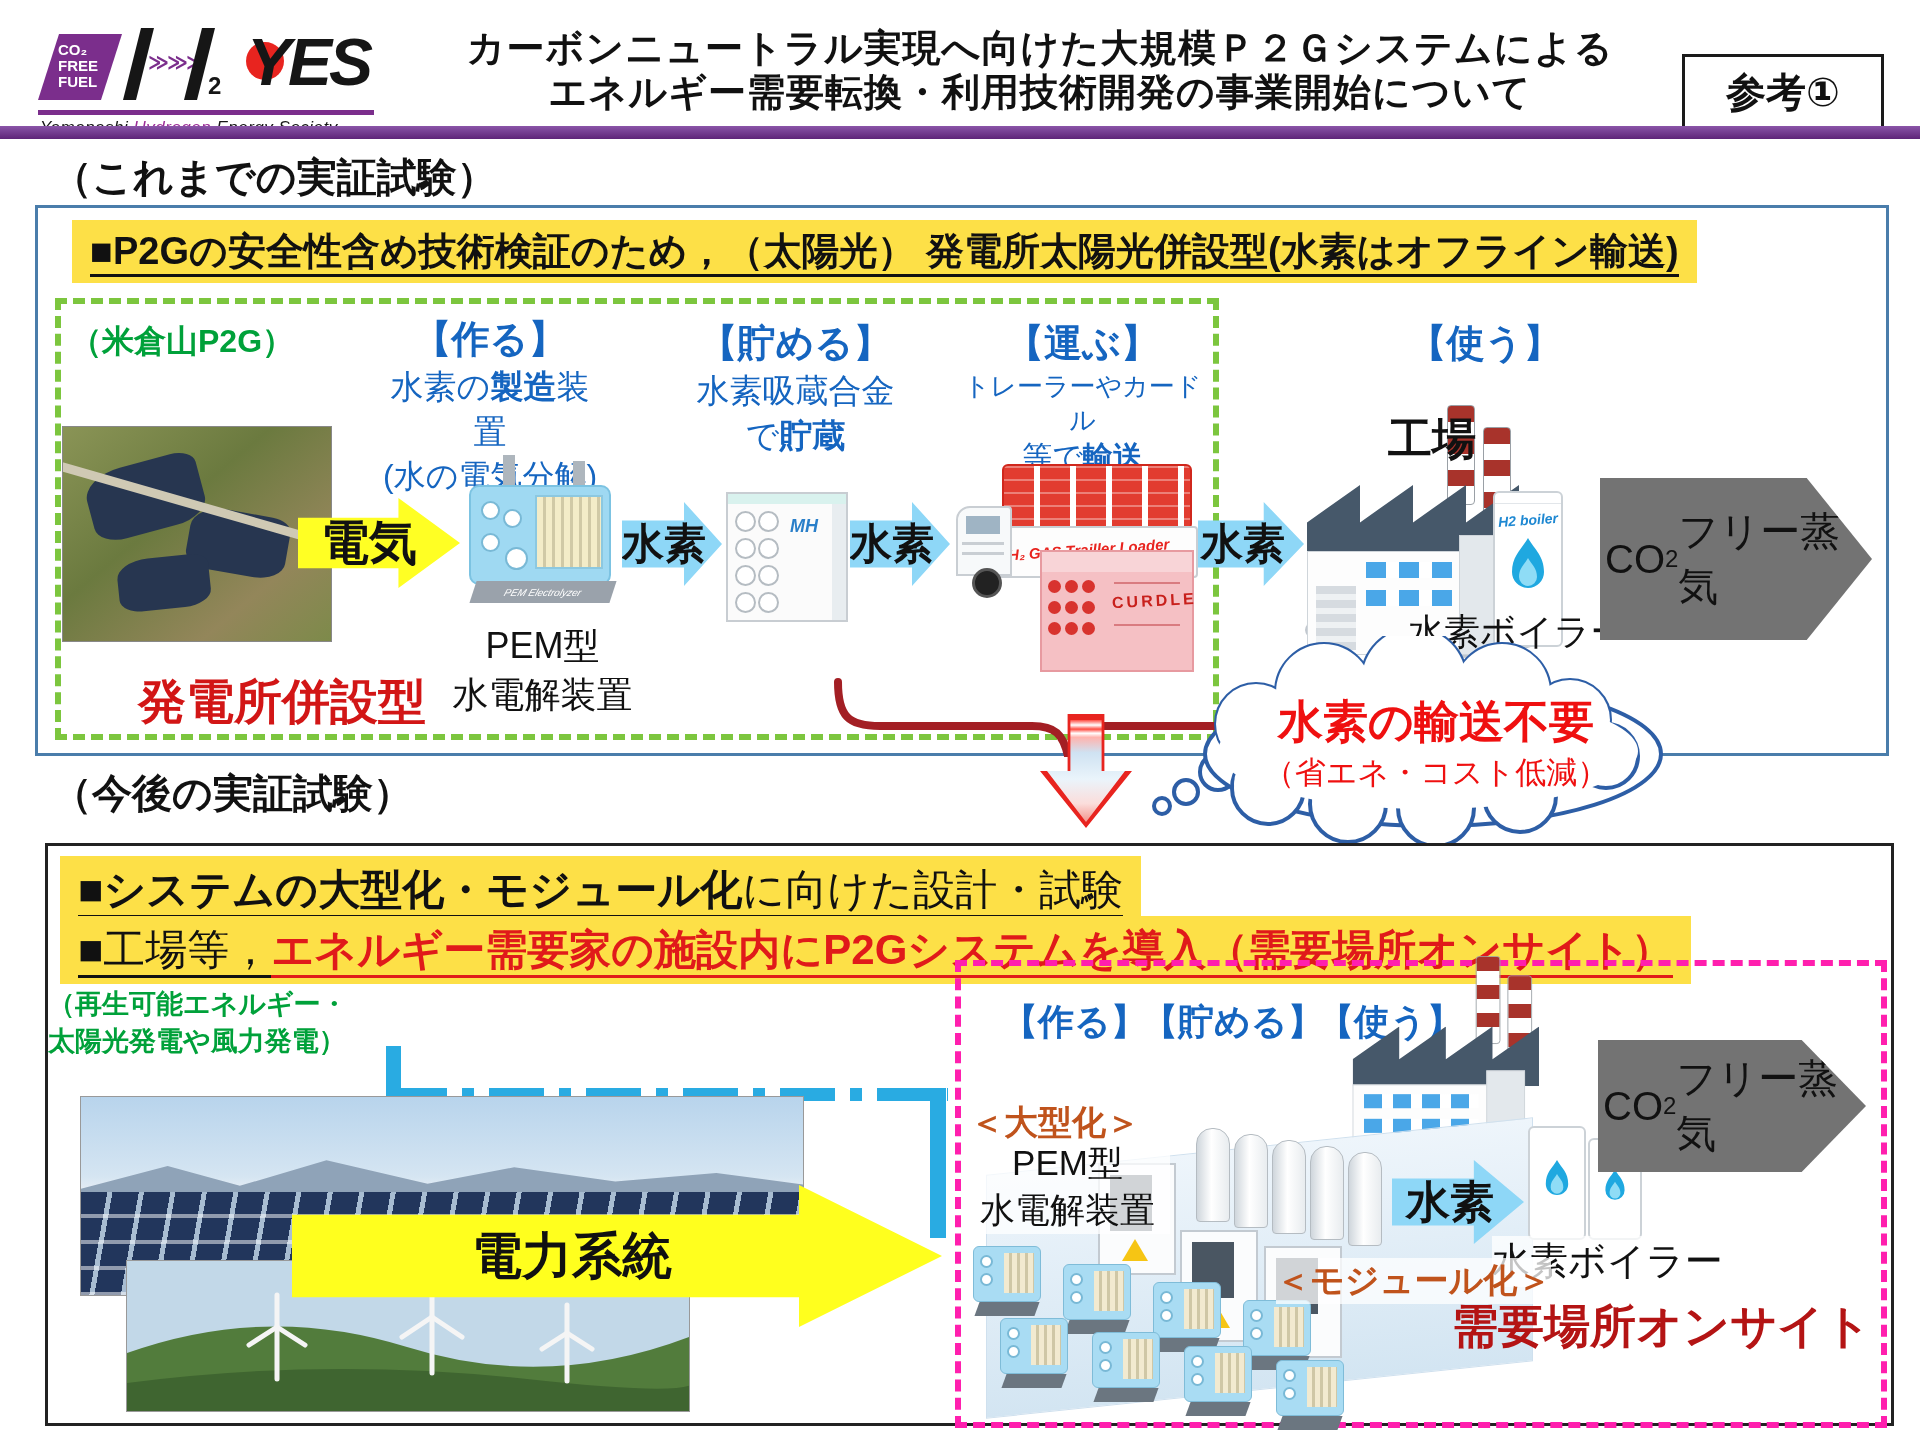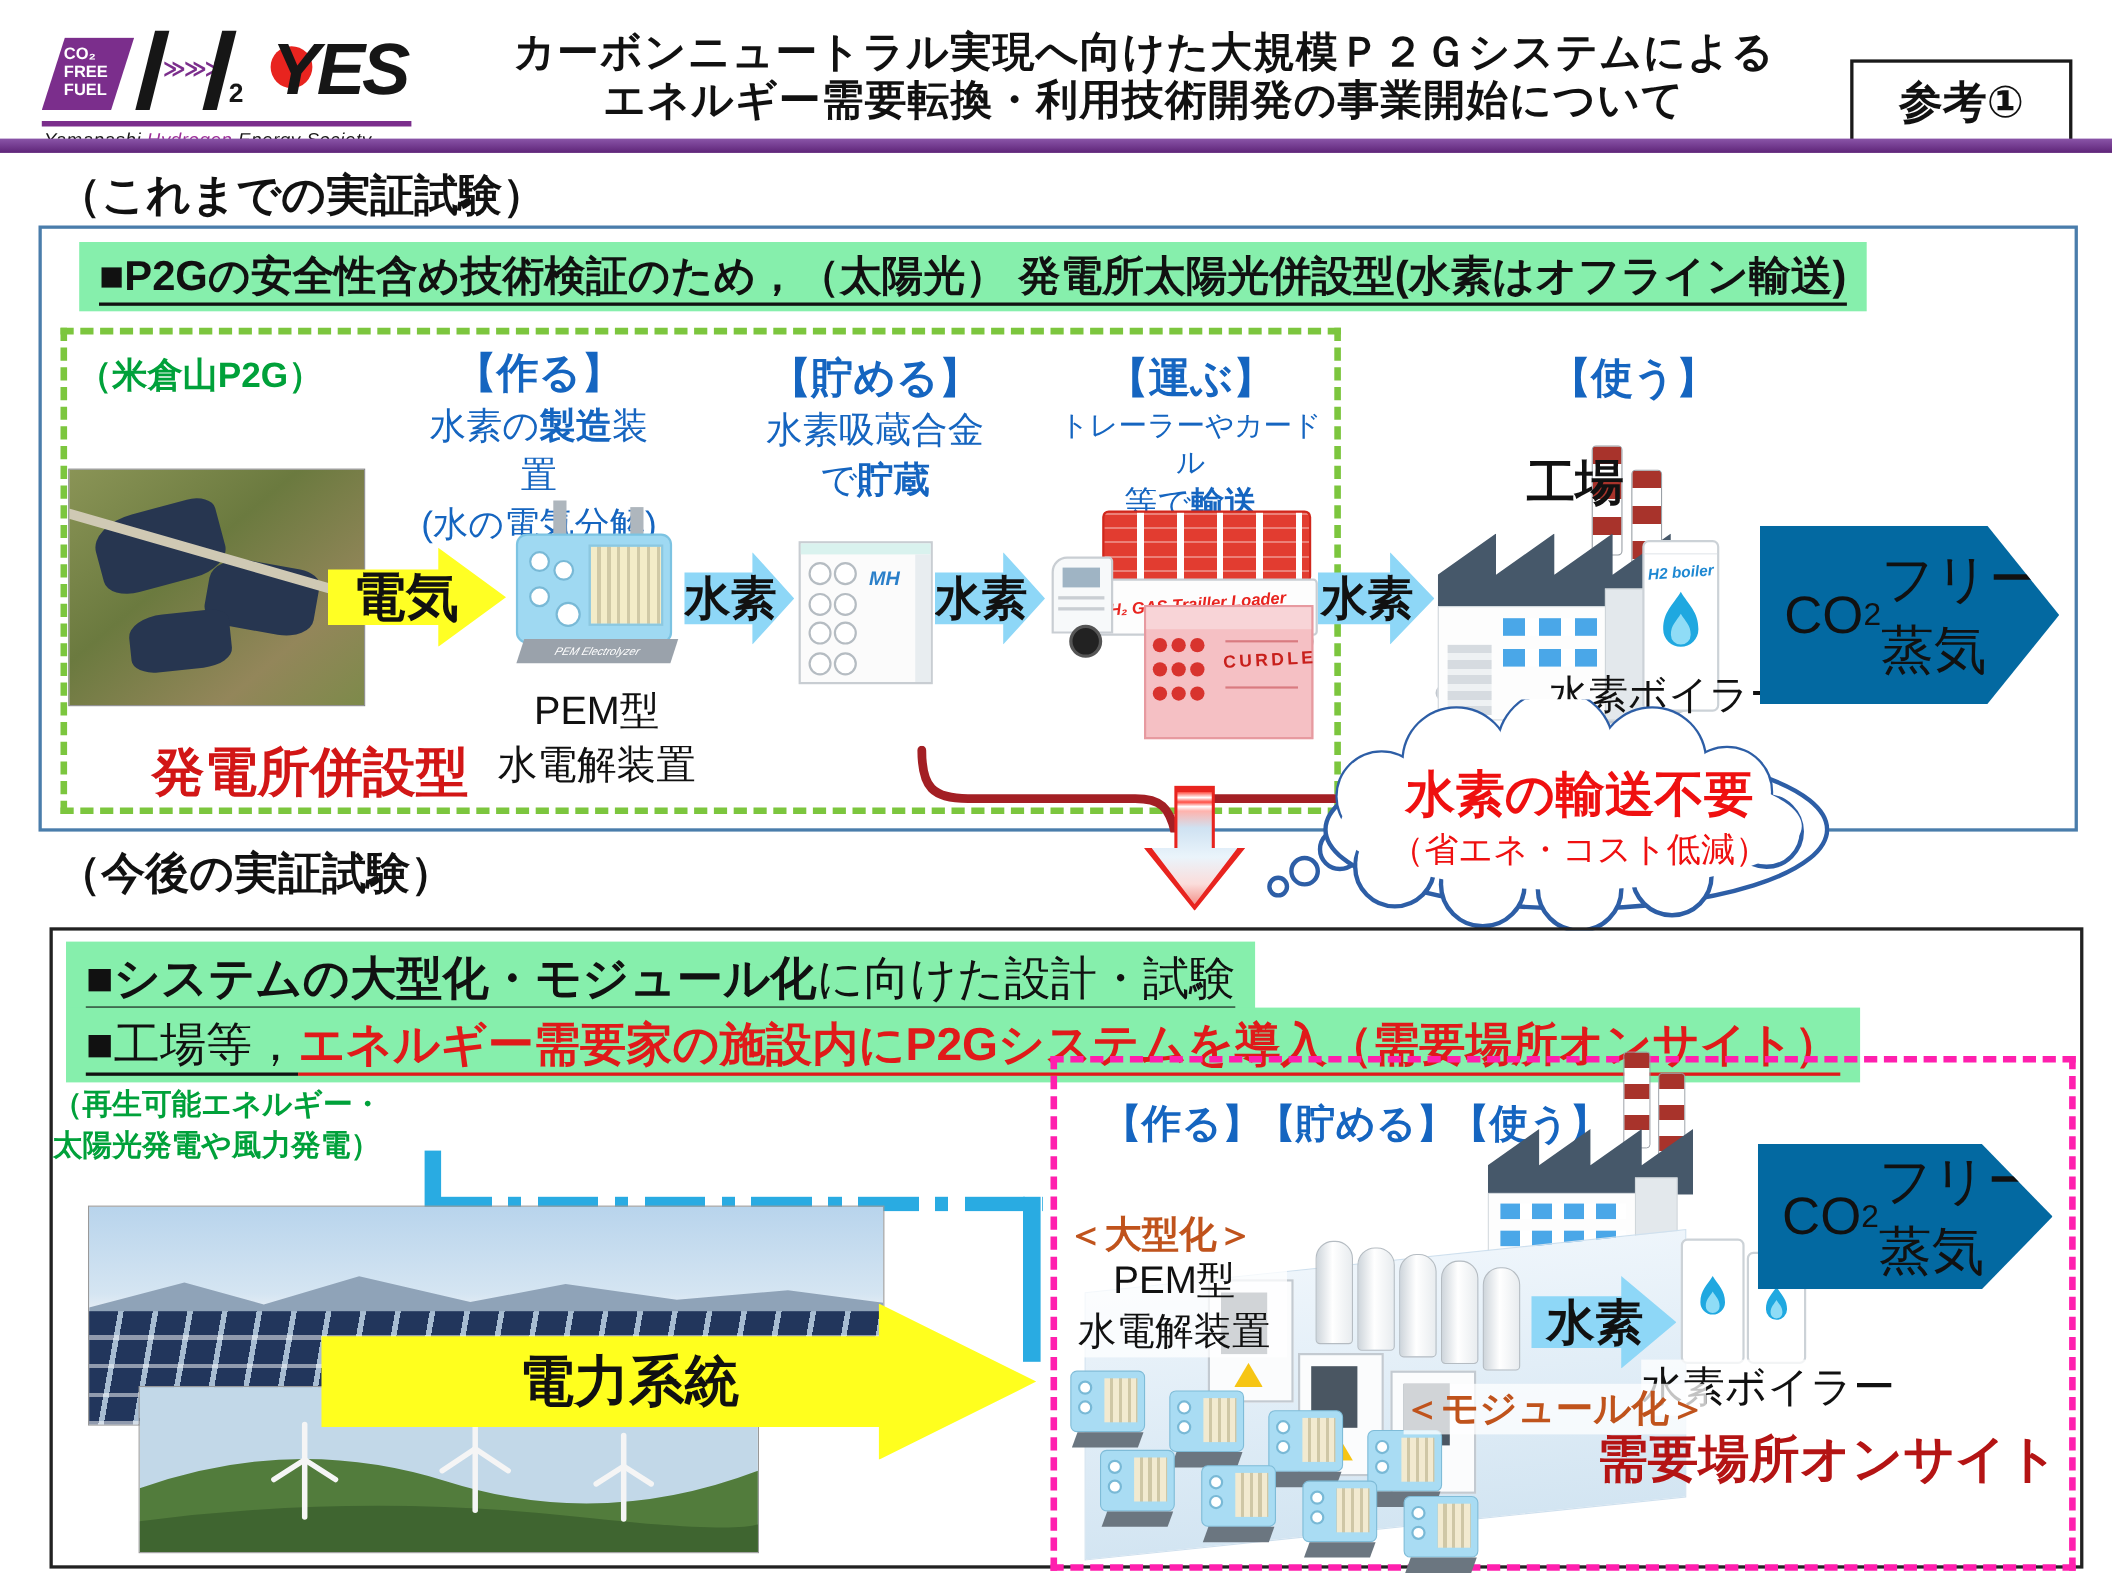--- a/index.html
+++ b/index.html
@@ -14,38 +14,38 @@
   .purple-bar{background:linear-gradient(180deg,#8a55a8,#5e2478);}
   .fuel-badge{clip-path:polygon(25% 0,100% 0,75% 100%,0 100%);background:#7b2e8c;color:#fff;
               font-size:15px;font-weight:bold;line-height:16px;padding:8px 0 0 20px;box-sizing:border-box;}
   .logo-bar{background:#161616;transform:skewX(-14deg);}
   .logo-yes{font-size:66px;font-weight:900;font-style:italic;letter-spacing:-3px;color:#161616;}
   .logo-tagline{font-size:17px;font-style:italic;color:#161616;letter-spacing:.5px;}
   
   .section-label{font-size:40px;font-weight:bold;}
   .box1{border:3px solid #4a7dab;}
   .box2{border:3px solid #222;}
-  .head-strip{background:#86efac;padding:6px 18px;display:inline-block;}
+  .head-strip{background:#fde047;padding:6px 18px;display:inline-block;}
   .uline-k{border-bottom:3px solid #111;padding-bottom:2px;}
   .uline-r{border-bottom:3px solid #e01a1a;padding-bottom:2px;}
   .green-dash{border:6px dashed #7cc63e;}
   .pink-dash{border:6px dashed #ff1fae;}
   .blue-label{color:#1565c0;text-align:center;}
   .green-text{color:#00a13a;font-weight:bold;}
   .red-big{color:#d21616;font-weight:bold;}
   .orange-label{color:#c0531c;font-weight:bold;font-size:34px;}
   
   .blk-arrow{display:flex;align-items:center;justify-content:center;font-weight:bold;color:#111;
              clip-path:polygon(0 22%,62% 22%,62% 0,100% 50%,62% 100%,62% 78%,0 78%);}
   .h2-arrow{background:#8ed7f7;font-size:42px;padding-right:16px;box-sizing:border-box;}
   .elec-arrow{background:#ffff24;font-size:48px;padding-right:20px;box-sizing:border-box;}
   .grid-arrow{background:#ffff1e;font-size:50px;clip-path:polygon(0 21%,78% 21%,78% 0,100% 50%,78% 100%,78% 79%,0 79%);padding-right:90px;box-sizing:border-box;}
-  .steam-arrow{background:#0369a1;clip-path:polygon(0 0,76% 0,100% 50%,76% 100%,0 100%);
-               display:flex;align-items:center;justify-content:flex-start;padding-left:22px;box-sizing:border-box;
-               font-size:48px;color:#111;}
+  .steam-arrow{background:#737373;clip-path:polygon(0 0,76% 0,100% 50%,76% 100%,0 100%);
+               display:flex;align-items:center;justify-content:flex-start;padding-left:5px;box-sizing:border-box;
+               font-size:40px;color:#111;}
   .steam-arrow sub{font-size:.6em;}
   
   .down-arrow-outer{clip-path:polygon(30% 0,70% 0,70% 50%,100% 50%,50% 100%,0 50%,30% 50%);background:#e8241f;}
   .down-arrow-inner{clip-path:polygon(30% 0,70% 0,70% 50%,100% 50%,50% 100%,0 50%,30% 50%);
     background:linear-gradient(180deg,#ff4d42 0%,#fff 5%,#ff4d42 9%,#fff 13%,#ffb3ad 17%,#cfe2f2 32%,#eaf4fb 58%,#fbdddb 82%,#f3948c 100%);}
   
   .aerial{background:linear-gradient(140deg,#8a9456,#6b7a3f 40%,#93865a 75%,#7d8a4a);overflow:hidden;border:1px solid #888;}
   .solar-field{position:absolute;background:#273650;border-radius:35% 20% 30% 25%;}
   .solar-photo{overflow:hidden;border:1px solid #999;background:linear-gradient(180deg,#b8d4ec 0%,#d5e5f2 40%,#e7eef5 48%);}
   .mountains{position:absolute;left:0;top:24%;width:100%;height:36%;background:#8fa3b8;

